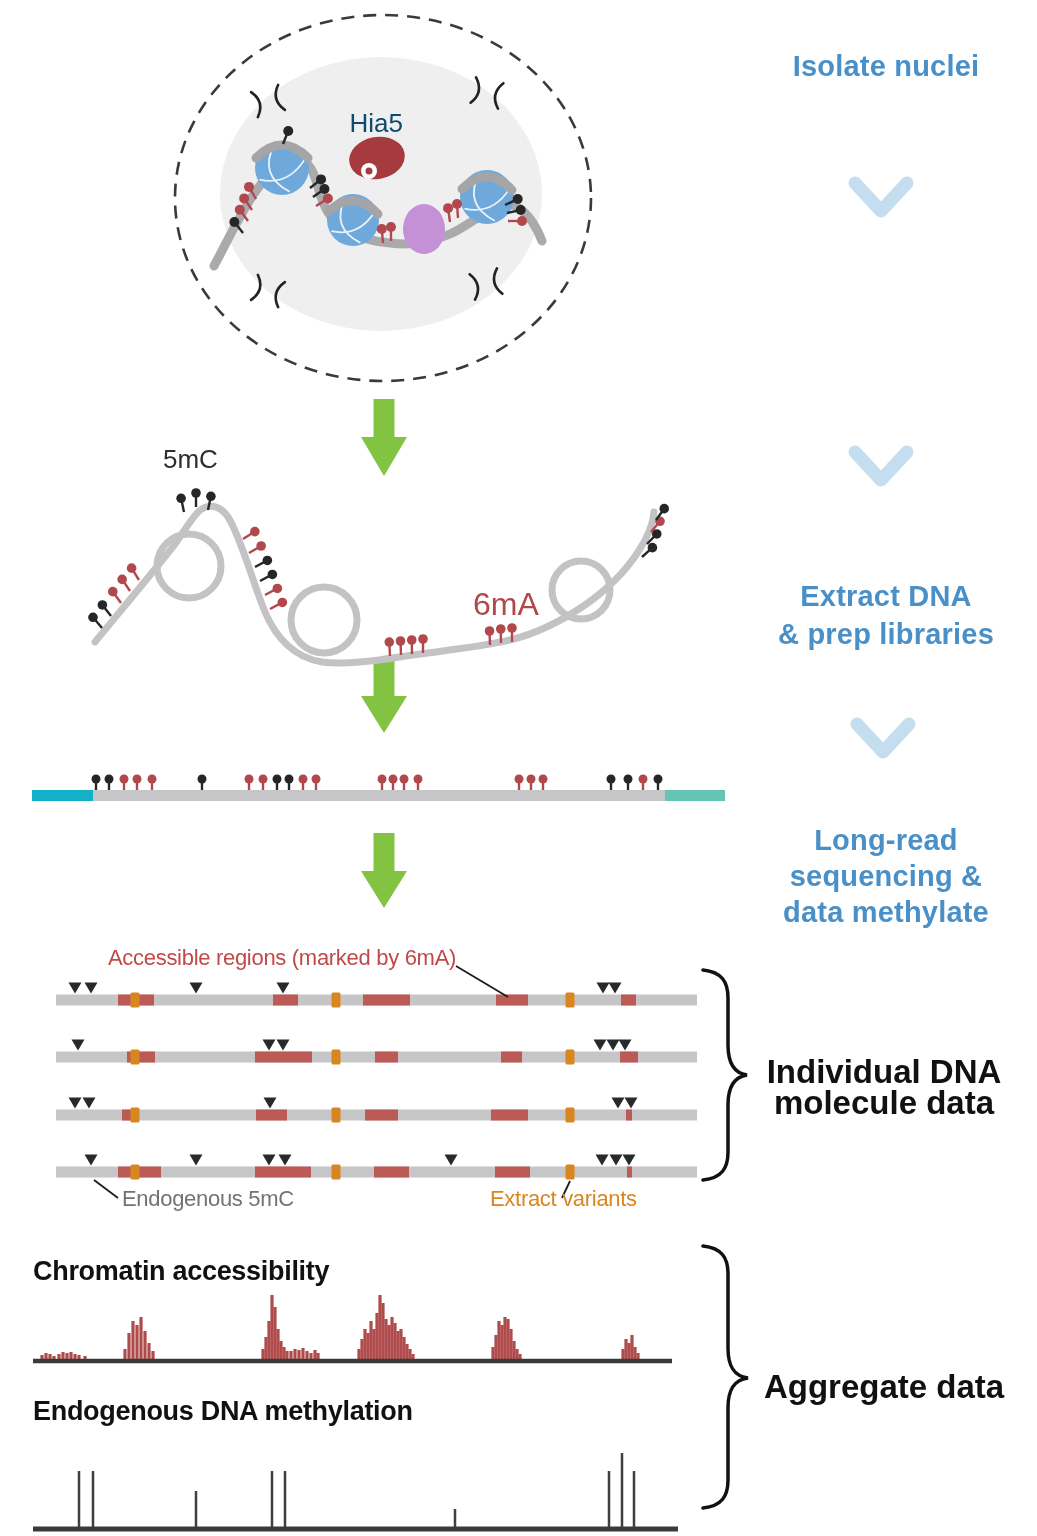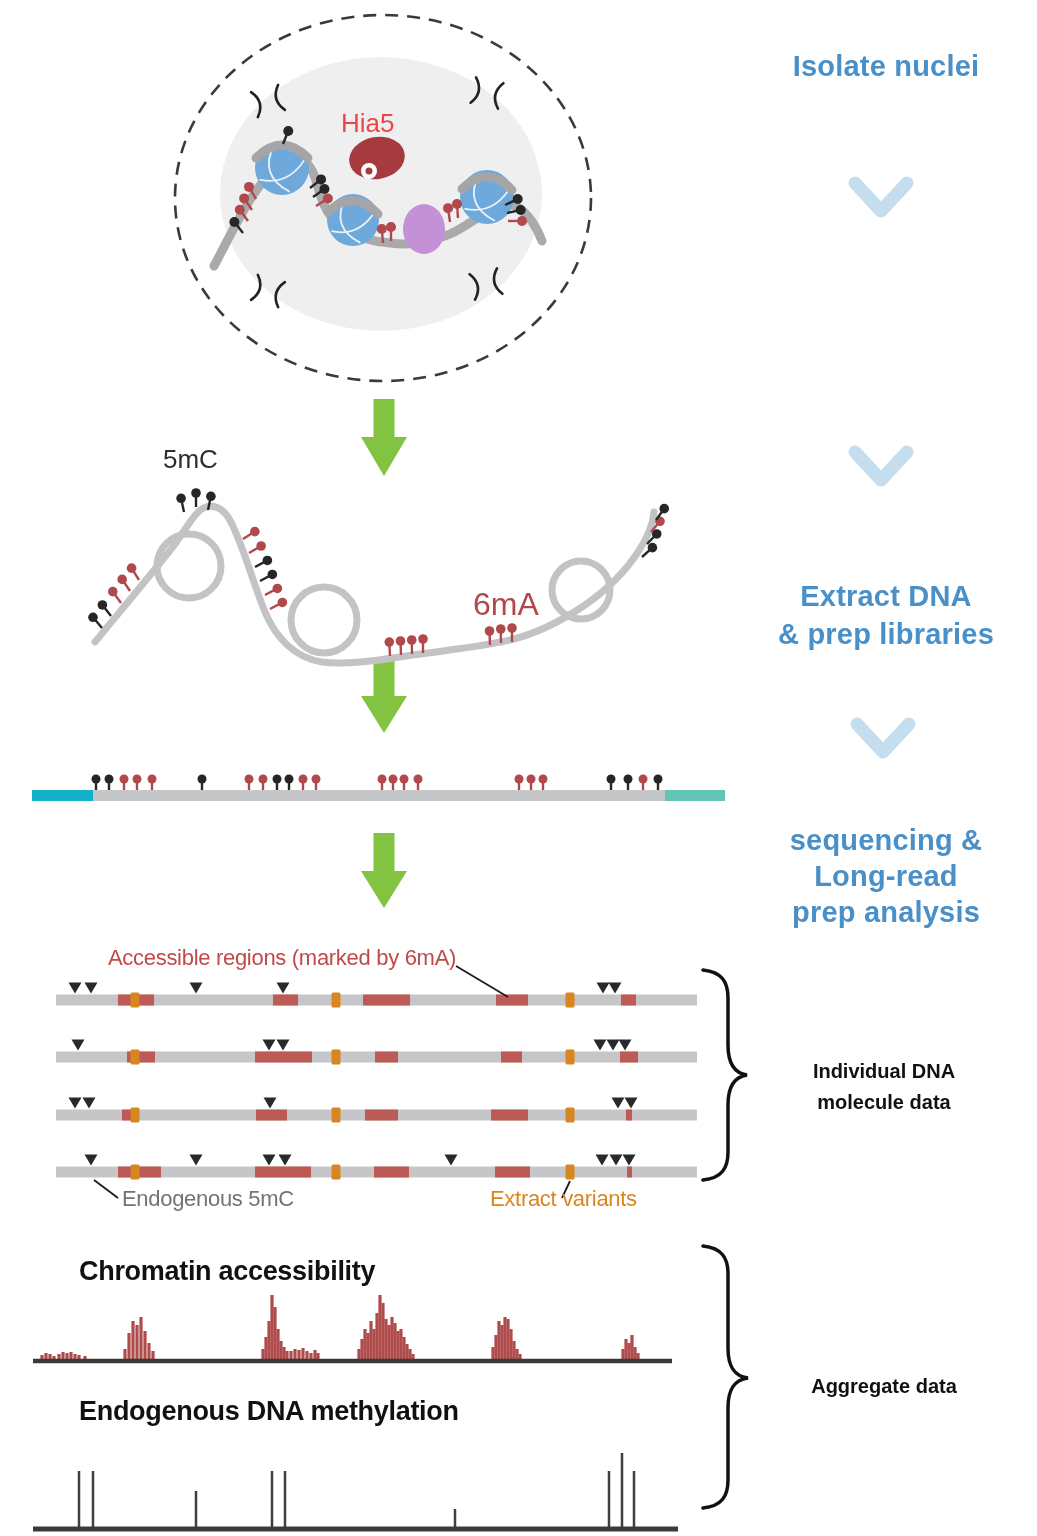--- a/index.html
+++ b/index.html
@@ -6,31 +6,31 @@
   .canvas{position:relative;width:1037px;height:1536px;background:#fff;overflow:hidden;
           font-family:"Liberation Sans",sans-serif;}
   #art{position:absolute;left:0;top:0;}
   .txt{position:absolute;white-space:nowrap;}
   .step{left:741px;width:290px;text-align:center;font-weight:bold;color:#4a90c8;
         font-size:29px;line-height:37px;letter-spacing:0.2px;}
   #step-1{top:48px;}
   #step-2{top:284px;}
   #step-3{top:577px;line-height:38px;}
   #step-4{top:822px;line-height:36px;}
-  .enzyme-label{left:341px;top:108px;width:62px;text-align:left;font-size:26px;color:#ef4444;}
+  .enzyme-label{left:341px;top:108px;width:62px;text-align:right;font-size:26px;color:#0c4a6e;}
   .label-5mc{left:163px;top:444px;font-size:26px;color:#2d2d2d;}
   .label-6ma{left:473px;top:586px;font-size:32px;color:#b0484c;}
   .accessible-label{left:108px;top:945px;font-size:22px;color:#c04a49;letter-spacing:-0.3px;}
   .endogenous-label{left:122px;top:1186px;font-size:22px;color:#737373;letter-spacing:-0.3px;}
   .variants-label{left:490px;top:1186px;font-size:22px;color:#d8861f;letter-spacing:-0.3px;}
   .brace-label{left:752px;width:264px;text-align:center;font-weight:bold;color:#111;
-               font-size:20px;line-height:31px;}
+               font-size:33px;line-height:31px;}
   #individual-label{top:1056px;}
   #aggregate-label{top:1371px;}
-  .track-title{font-weight:bold;color:#111;font-size:27px;letter-spacing:-0.3px;margin-left:46px;}
+  .track-title{font-weight:bold;color:#111;font-size:27px;letter-spacing:-0.3px;}
   #chromatin-title{left:33px;top:1256px;}
   #methylation-title{left:33px;top:1396px;text-align:right;}
 </style>
 </head>
 <body>
 
 <div class="canvas">
 
   <svg id="art" width="1037" height="1536" viewBox="0 0 1037 1536">
 
@@ -438,23 +438,23 @@
   </svg>
 
   <div class="txt step" id="step-1">
     <div>Isolate nuclei</div>
   </div>
   <div class="txt step" id="step-3">
     <div>Extract DNA</div>
     <div>&amp; prep libraries</div>
   </div>
   <div class="txt step" id="step-4">
+    <div>Long-read</div>
     <div>sequencing &amp;</div>
-    <div>Long-read</div>
-    <div>prep analysis</div>
+    <div>data methylate</div>
   </div>
 
   <div class="txt enzyme-label">Hia5</div>
   <div class="txt label-5mc">5mC</div>
   <div class="txt label-6ma">6mA</div>
 
   <div class="txt accessible-label">Accessible regions (marked by 6mA)</div>
   <div class="txt endogenous-label">Endogenous 5mC</div>
   <div class="txt variants-label">Extract variants</div>
 

